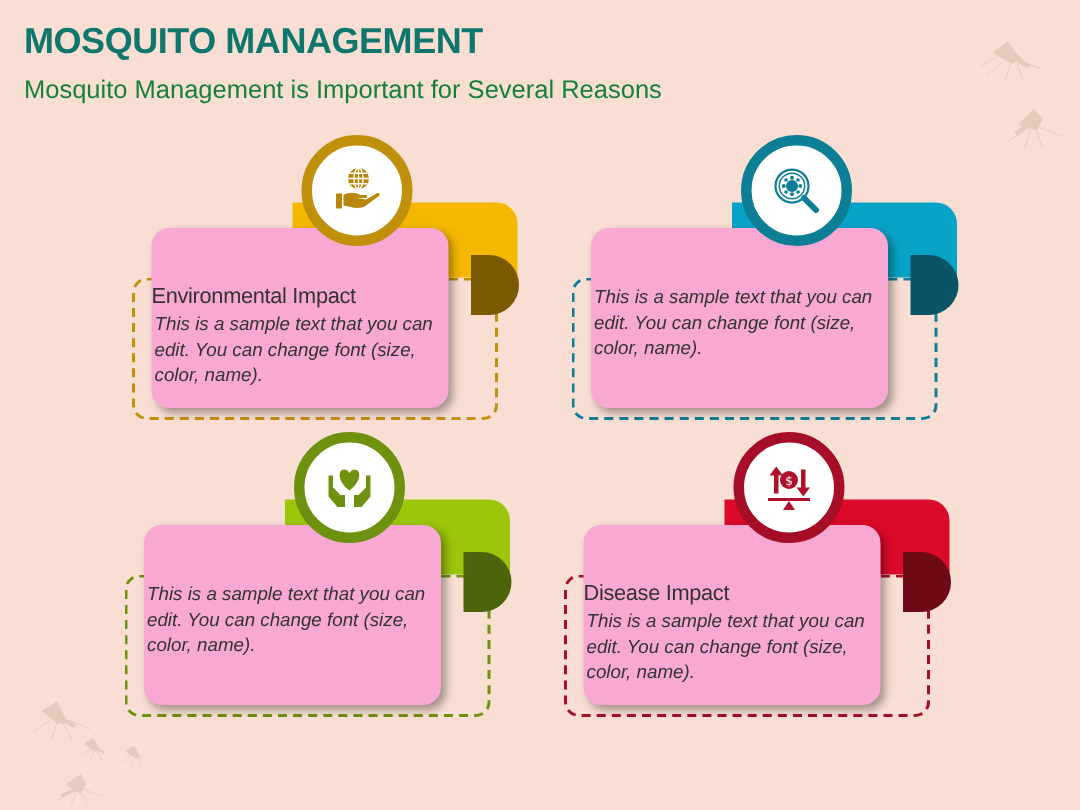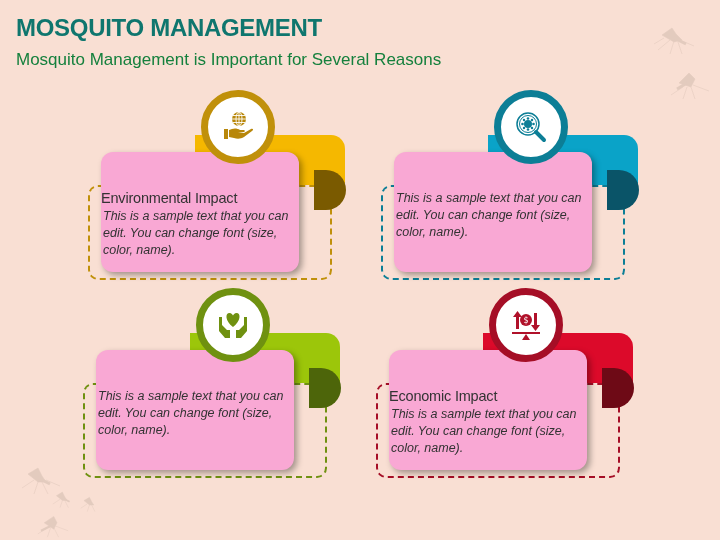--- a/index.html
+++ b/index.html
@@ -166,21 +166,21 @@
       </g>
     </svg>
   </div>
 </div>
 
 <div class="card" style="left:388px;top:288px;">
   <div class="dash" style="border-color:#a50e26;"></div>
   <div class="ribbon" style="background:#dc0a2a;"></div>
   <div class="ribbon-curl" style="background:#6e0a16;"></div>
   <div class="box">
-    <h3>Economic Impact</h3>
+    <h3>Disease Impact</h3>
     <p>This is a sample text that you can edit. You can change font (size, color, name).</p>
   </div>
   <div class="icon-ring" style="border-color:#a50e26;">
     <svg width="36" height="36" viewBox="0 0 36 36">
       <g fill="#b0112a">
         <circle cx="18" cy="13" r="6"></circle>
         <path d="M8 22 V10 h-3 l4.5 -6 l4.5 6 h-3 v12 z"></path>
         <path d="M26 6 v12 h-3 l4.5 6 l4.5 -6 h-3 V6 z"></path>
         <rect x="4" y="25" width="28" height="2"></rect>
         <path d="M14 33 l4 -6 l4 6 z"></path>

